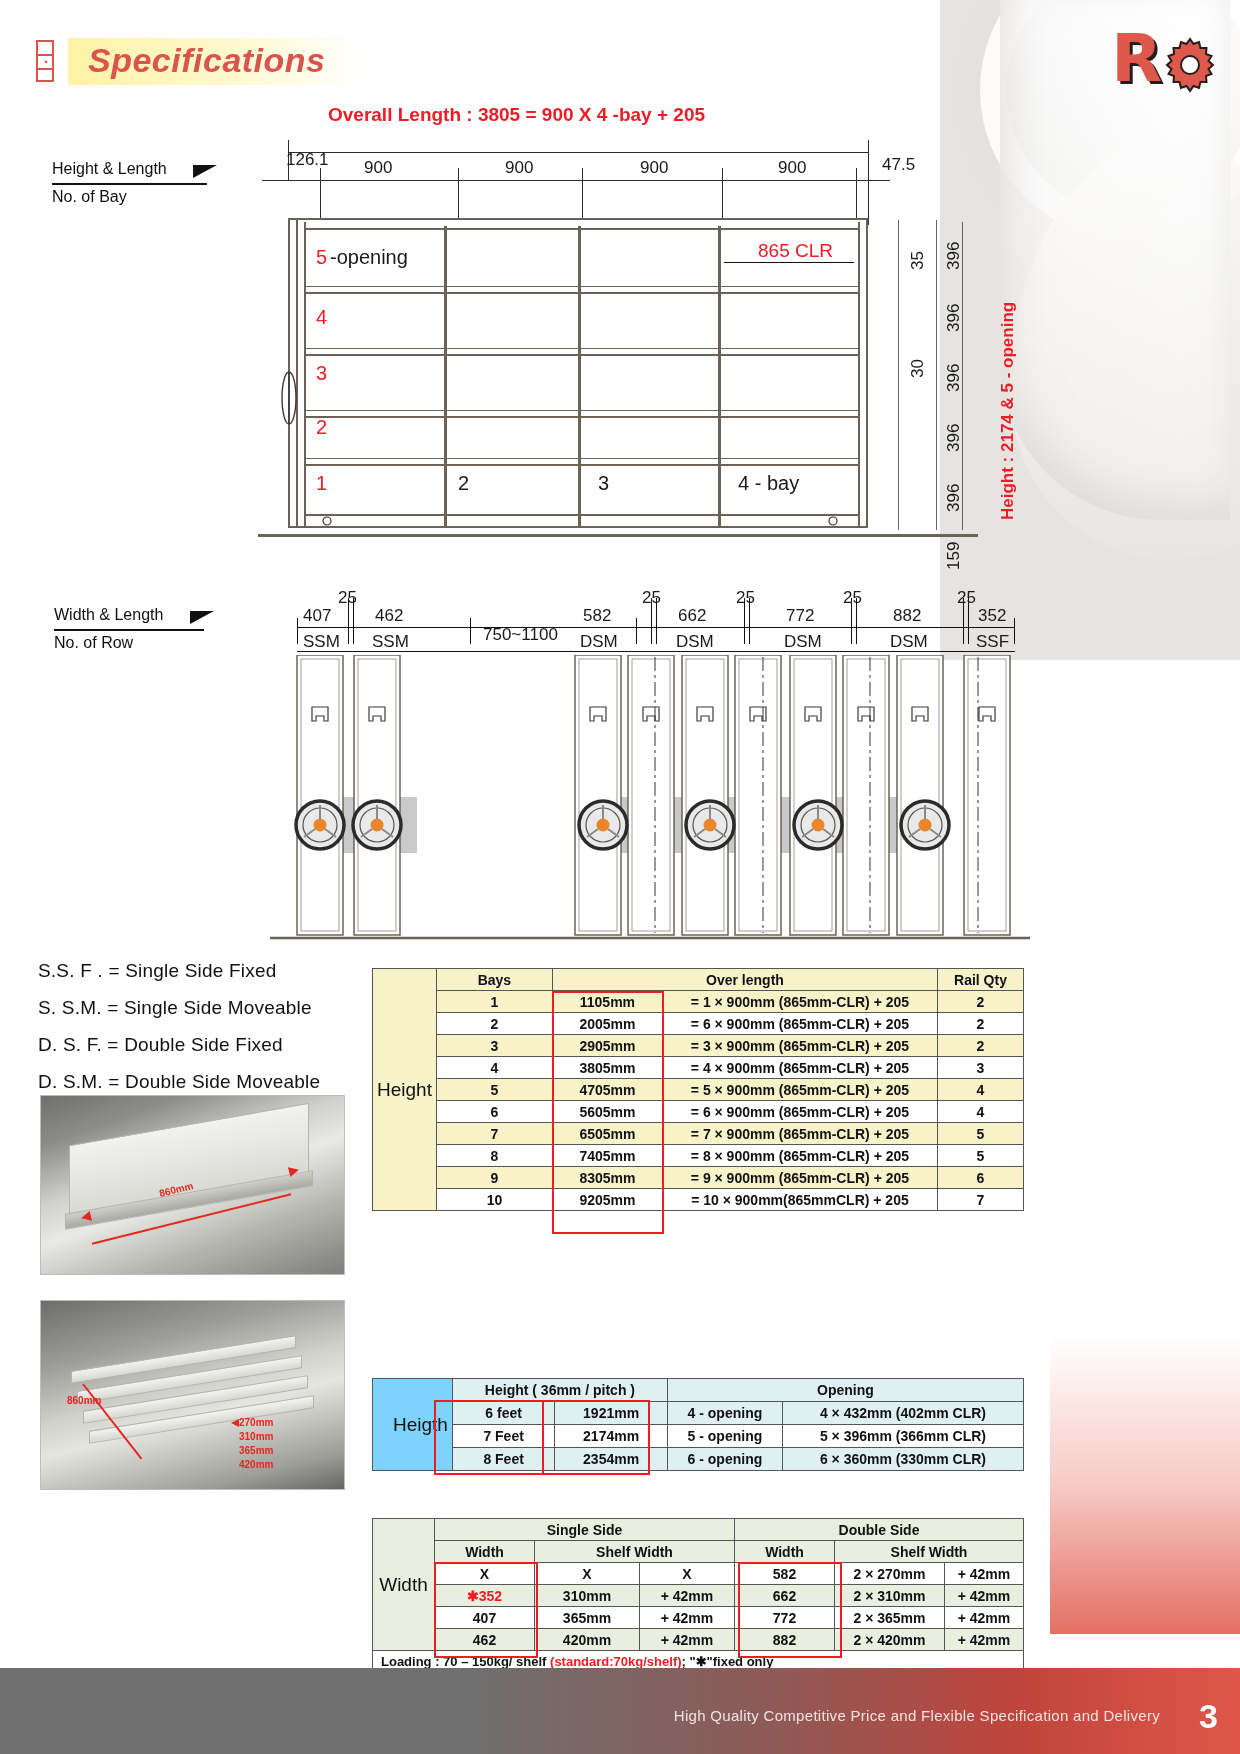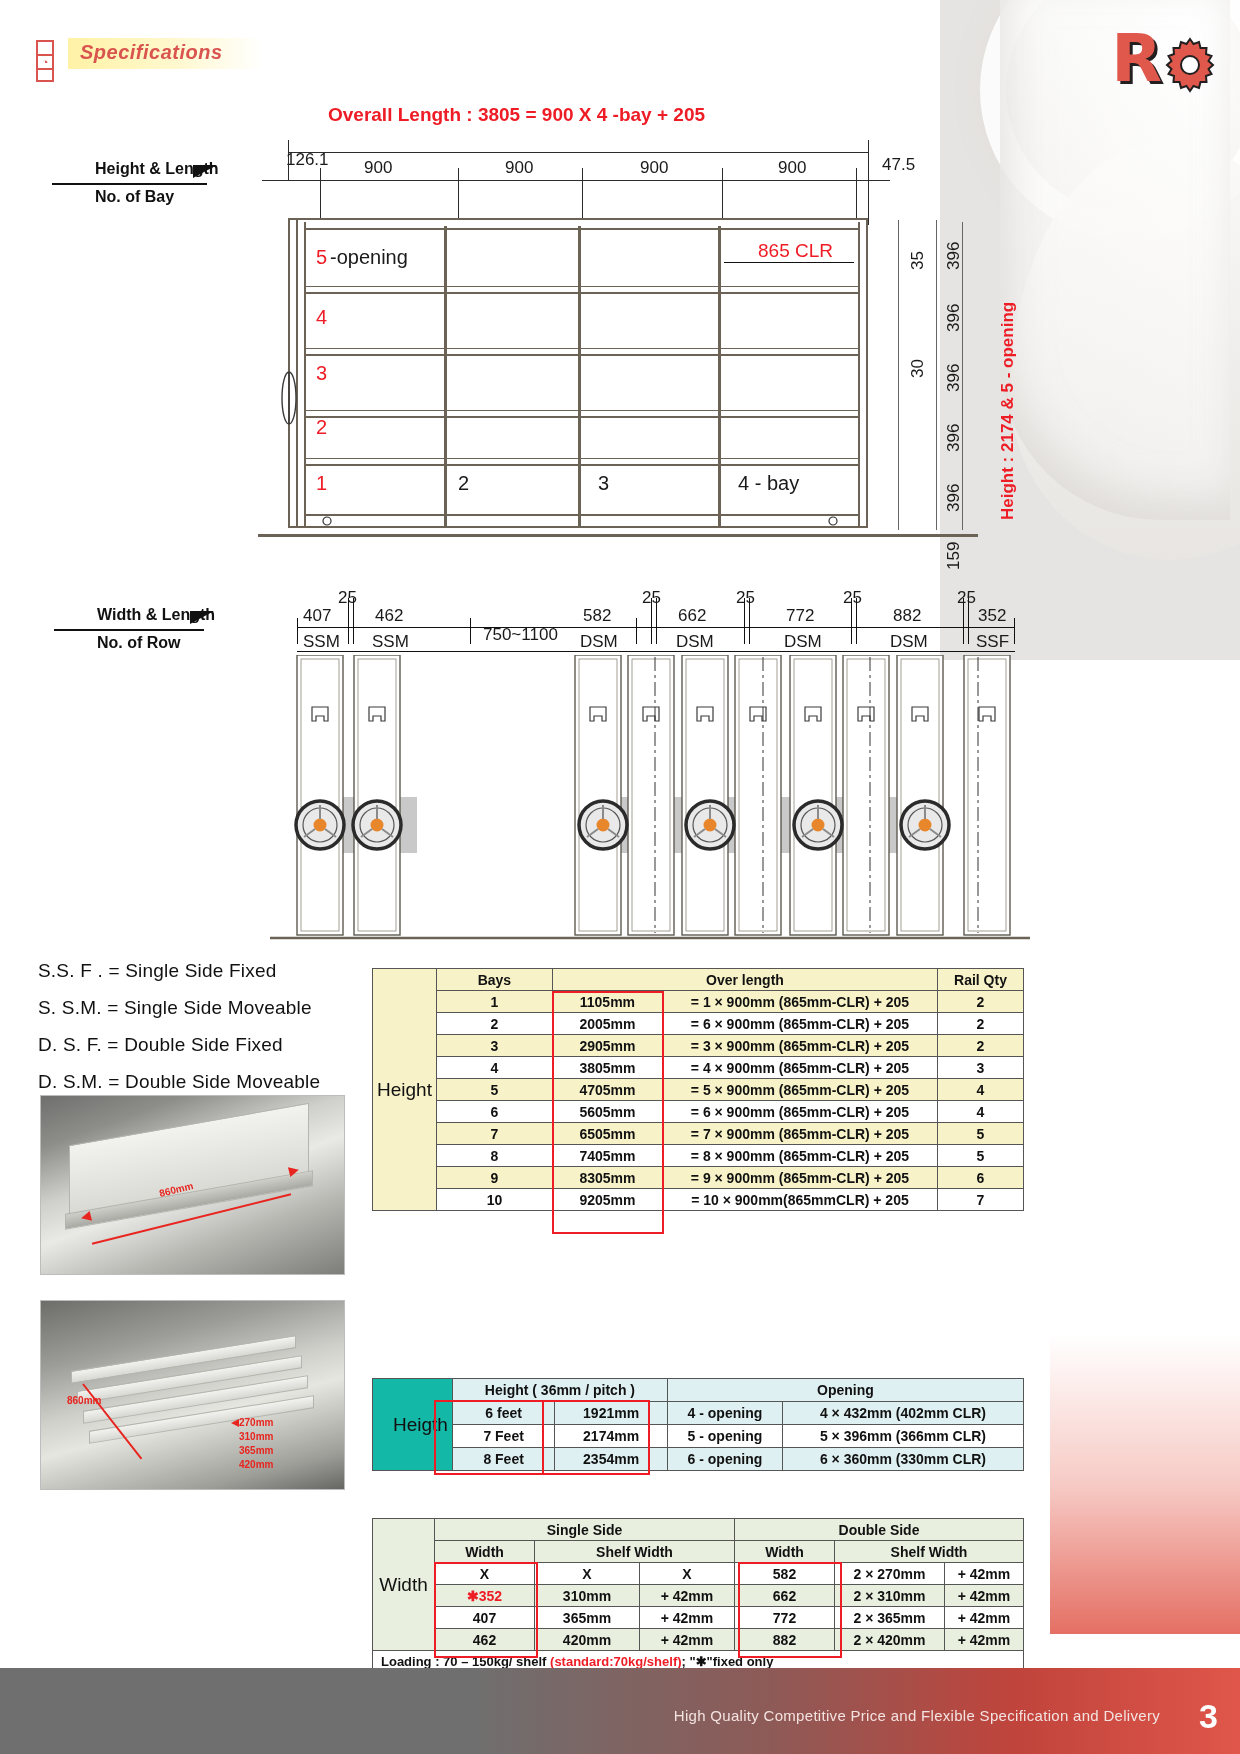--- a/index.html
+++ b/index.html
@@ -46,45 +46,45 @@
     border:2px solid #d9534f; background:#fff;
   }
   .hdr-icon .mid{
     position:absolute; left:-2px; top:12px; width:18px; height:16px;
     border:2px solid #d9534f; background:#fff;
     display:flex; align-items:center; justify-content:center;
     font-size:11px; color:#d9534f; line-height:1;
   }
   .page-title{
     position:absolute; left:68px; top:38px;
-    font-size:20px; font-style:italic; font-weight:bold;
+    font-size:34px; font-style:italic; font-weight:bold;
     color:#d9534f; letter-spacing:.5px;
     background:linear-gradient(90deg, rgba(255,240,150,.85) 0%, rgba(255,246,190,.75) 55%, rgba(255,255,255,0) 100%);
-    padding:3px 40px 5px 12px;
+    padding:3px 40px 5px 20px;
   }
   .logo{
     position:absolute; right:20px; top:20px;
     font-size:66px; font-weight:bold; letter-spacing:-2px;
     color:#e0584c; font-family:"DejaVu Sans", sans-serif;
     text-shadow:3px 3px 0 #231f20;
     display:flex; align-items:center;
   }
   .logo .gear{
     position:relative; width:56px; height:56px; margin:0 2px;
     display:inline-block;
   }
   .logo .gear svg{ position:absolute; left:0; top:6px; }
 
   
   .dim{ position:absolute; font-family:"Liberation Sans", sans-serif; font-size:17px; color:#1a1a1a; white-space:nowrap;}
   .vtext{ transform:rotate(-90deg); transform-origin:left top; }
   .red{ color:#ee1c25; }
   .redb{ color:#ee1c25; font-weight:bold; }
 
-  .section-label{ position:absolute; font-size:16px; font-weight:bold; color:#111; white-space:nowrap;margin-left:43px;}
+  .section-label{ position:absolute; font-size:16px; font-weight:normal; color:#111; white-space:nowrap;}
   .sec-rule{ position:absolute; height:2px; background:#111; }
   .sec-tri{ position:absolute; width:0;height:0; border-left:24px solid #111; border-bottom:13px solid transparent; }
 
   
   .ln{ position:absolute; background:#2b2b2b; }
   .lnh{ height:1px; }
   .lnv{ width:1px; }
   .gl{ background:#6b6356; }
 
   
@@ -115,21 +115,21 @@
     font-weight:bold; color:#111; font-family:"Liberation Sans", sans-serif;
   }
   .tbl-length{ left:372px; top:968px; width:652px; }
   .tbl-length td{ height:22px; }
   .tbl-length .side{ background:#f7f2c8; font-size:19px; font-weight:normal; width:62px;}
   .tbl-length tr.alt td{ background:#f7f2c8; }
   .tbl-length tr.wht td{ background:#ffffff; }
 
   .tbl-height{ left:372px; top:1378px; width:652px; }
   .tbl-height td{ height:23px; }
-  .tbl-height .side{ background:#14b8a6; font-size:19px; font-weight:normal; width:62px;padding-left:20px;}
+  .tbl-height .side{ background:#7dd3fc; font-size:19px; font-weight:normal; width:62px;padding-left:20px;}
   .tbl-height td{ background:#dff0f2; }
   .tbl-height tr.wht td:not(.side){ background:#ffffff; }
 
   .tbl-width{ left:372px; top:1518px; width:652px; }
   .tbl-width td{ height:22px; background:#e8efdf; }
   .tbl-width .side{ font-size:19px; font-weight:normal; width:62px;}
   .tbl-width tr.wht td:not(.side){ background:#ffffff; }
   .tbl-width .loadrow td{ text-align:left; font-weight:bold; font-size:13px; padding-left:8px; background:#ffffff;}
 
   .hl-box{ position:absolute; border:2px solid #ee1c25; pointer-events:none; }

